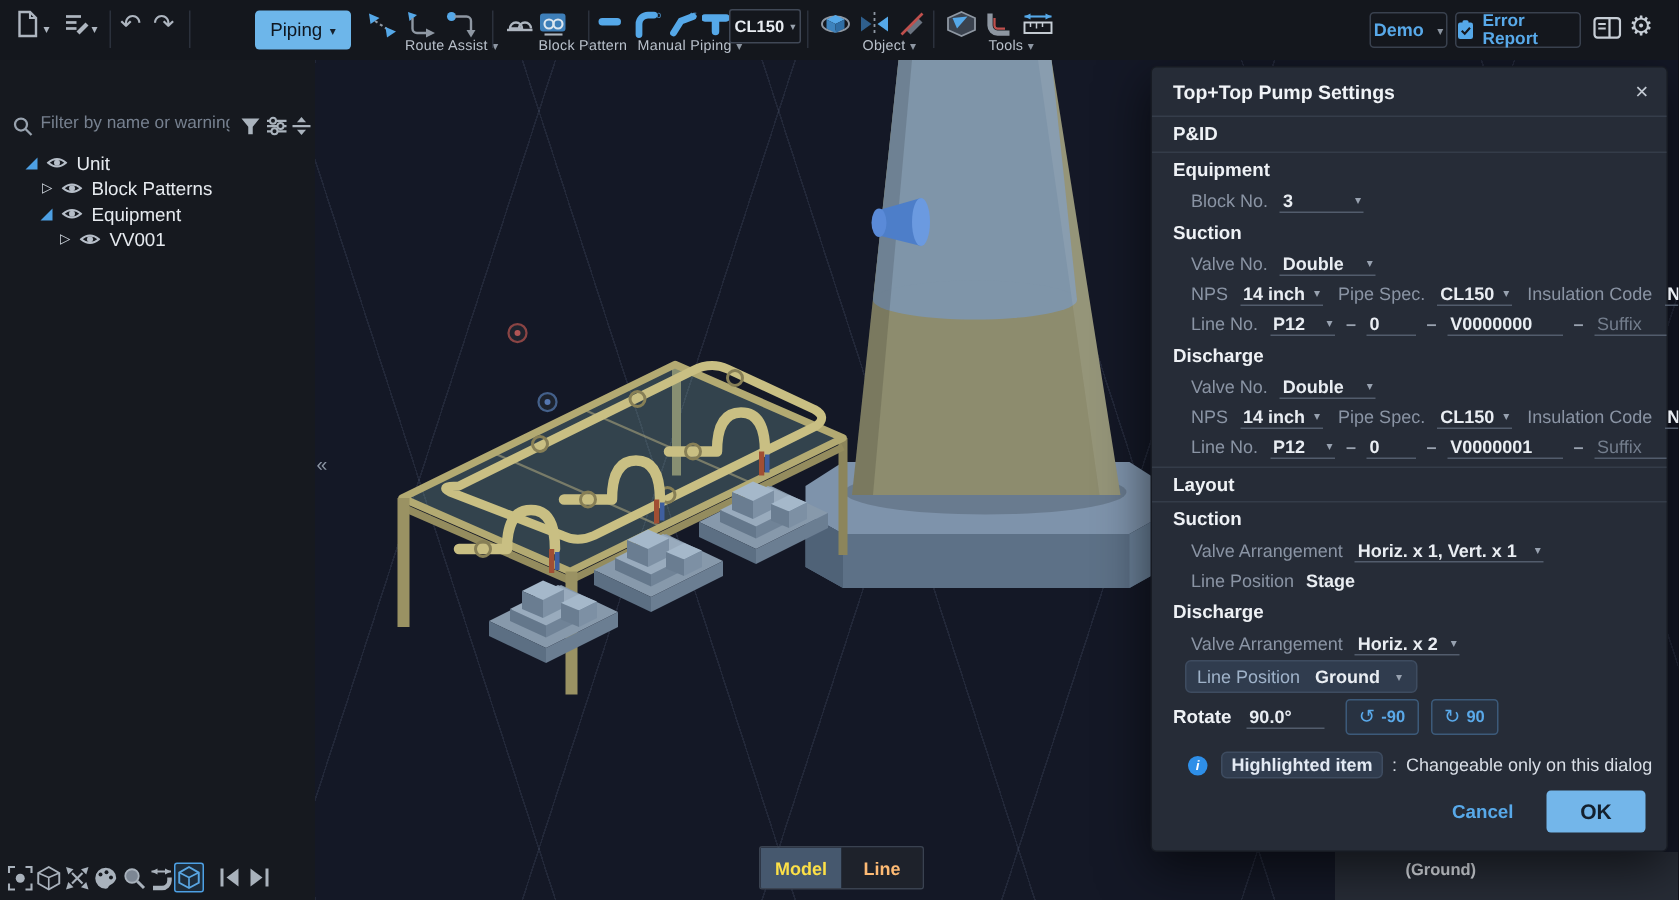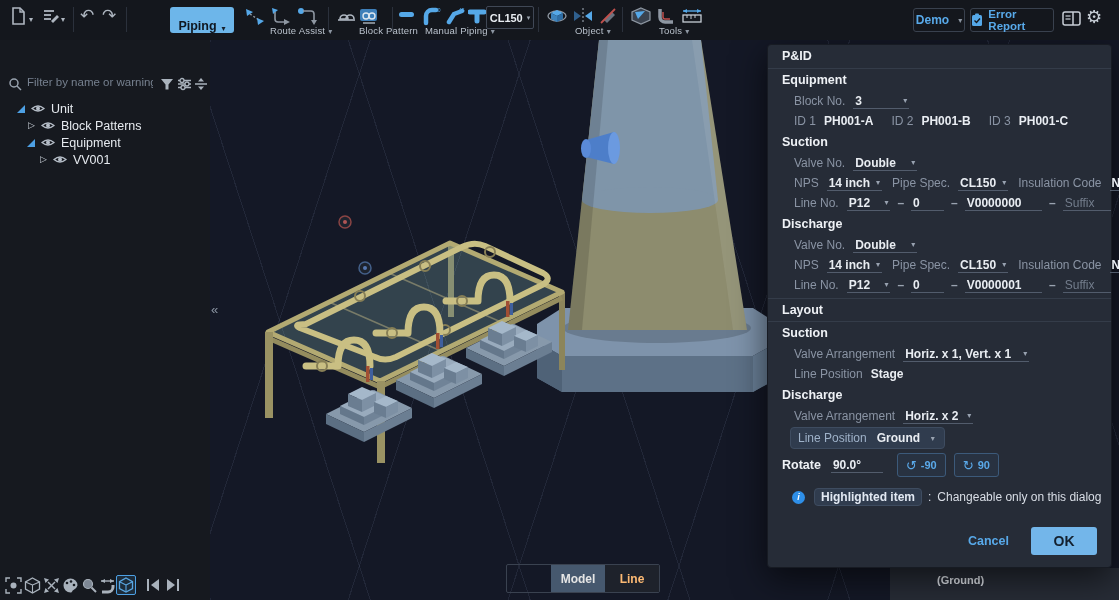--- a/index.html
+++ b/index.html
@@ -10,21 +10,21 @@
   svg{display:block;}
   
   #topbar{left:0;top:0;width:1119px;height:40px;background:#14171d;z-index:30;}
   .tsep{position:absolute;top:7px;width:1px;height:25px;background:#2b313c;}
   .tico{position:absolute;top:6px;}
   .glabel{position:absolute;top:25px;font-size:9.5px;color:#b9c1cb;white-space:nowrap;letter-spacing:.2px;margin-left:27px;}
   .gcar{font-size:8px;color:#8d96a2;margin-left:3px;}
   .uglyph{position:absolute;top:6px;font-size:17px;color:#aeb6c0;line-height:20px;}
   #design-mode{left:133px;top:8px;font-size:10.5px;line-height:1.18;font-weight:bold;color:#e6eaef;margin-left:46px;}
   #piping-btn{left:170px;top:7px;width:64px;height:26px;background:#6db6ea;border-radius:3px;
-      color:#0f161f;font-size:12.5px;font-weight:bold;display:flex;align-items:flex-end;justify-content:center;gap:5px;cursor:pointer;}
+      color:#0f161f;font-size:12.5px;font-weight:normal;display:flex;align-items:center;justify-content:center;gap:5px;cursor:pointer;}
   #piping-btn .car{font-size:8px;color:#15202c;}
   #spec-box{left:486px;top:6px;width:46px;height:21px;border:1px solid #404856;border-radius:2px;
       display:flex;align-items:center;justify-content:center;gap:4px;color:#e8ecf1;font-size:11px;font-weight:bold;cursor:pointer;}
   #spec-box .car{font-size:7px;color:#9aa3ae;}
   .tr-btn{position:absolute;top:8px;height:24px;border:1px solid #39414e;border-radius:3px;
       display:flex;align-items:center;justify-content:center;gap:6px;color:#58a9e9;font-size:12px;font-weight:bold;cursor:pointer;box-sizing:border-box;}
   
   #sidebar{left:0;top:40px;width:210px;height:560px;background:#16191f;z-index:10;}
   #filter-row{position:absolute;left:0;top:33px;width:210px;height:24px;}
   #filter-input{position:absolute;left:25px;top:2px;width:126px;background:transparent;border:none;outline:none;
@@ -39,21 +39,21 @@
   .bico.sel{border:1px solid #4da0e4;background:rgba(77,160,228,.14);box-sizing:border-box;}
   
   #viewport{left:210px;top:40px;width:909px;height:560px;z-index:1;
      background:
        repeating-linear-gradient(108deg, rgba(125,140,175,.13) 0 1px, transparent 1px 152px),
        repeating-linear-gradient(72deg, rgba(125,140,175,.13) 0 1px, transparent 1px 152px),
        #141826;}
   #collapse-tab{position:absolute;left:1px;top:262px;color:#8a94a2;font-size:13px;cursor:pointer;}
   #view-toggle{position:absolute;left:296px;top:524px;display:flex;border:1px solid #3a4250;border-radius:2px;overflow:hidden;}
   .vt-seg{width:54px;height:27px;display:flex;align-items:center;justify-content:center;font-size:12px;font-weight:bold;cursor:pointer;}
-  .vt-on{background:#46586e;color:#e5e5e5;margin-left:44px;}
+  .vt-on{background:#46586e;color:#fde047;}
   .vt-off{background:#1e222b;color:#fdba74;}
   
   #kettle-strip{left:890px;top:568px;width:229px;height:32px;background:#272c36;z-index:15;
       display:flex;align-items:flex-start;}
   #kettle-strip span{margin:6px 0 0 47px;color:#dfe3e9;font-size:11px;font-weight:bold;}
   
   #dialog{left:767px;top:44px;width:345px;height:524px;background:#262c37;border:1px solid #171b23;
       border-radius:4px;box-shadow:0 10px 34px rgba(0,0,0,.6);z-index:20;box-sizing:border-box;color:#e9edf2;}
   #dlg-header{height:32px;display:flex;align-items:center;justify-content:space-between;
       padding:0 12px 0 14px;border-bottom:1px solid #353d4a;}
@@ -505,38 +505,34 @@
           </svg>
         </span>
     </div>
   </div>
 
   <div id="kettle-strip" class="abs">
     <span>(Ground)</span>
   </div>
 
   <div id="dialog" class="abs">
+    <div id="dlg-header">
+      <span id="dlg-title">Top+Top Pump Settings</span>
+      <span id="dlg-close">×</span>
+    </div>
 
     <div class="sec bordered">P&amp;ID</div>
 
     <div class="sec">Equipment</div>
     <div class="drow">
       <span class="lbl">Block No.</span>
       <span class="fld w56">
         <span>3</span>
         <span class="car">▾</span>
       </span>
-    </div>
-    <div class="drow">
-      <span class="lbl">ID 1</span>
-      <span style="font-weight:bold;margin-right:18px">PH001-A</span>
-      <span class="lbl">ID 2</span>
-      <span style="font-weight:bold;margin-right:18px">PH001-B</span>
-      <span class="lbl">ID 3</span>
-      <span style="font-weight:bold">PH001-C</span>
     </div>
 
     <div class="sec">Suction</div>
     <div class="drow">
       <span class="lbl">Valve No.</span>
       <span class="fld w64">
         <span>Double</span>
         <span class="car">▾</span>
       </span>
     </div>

